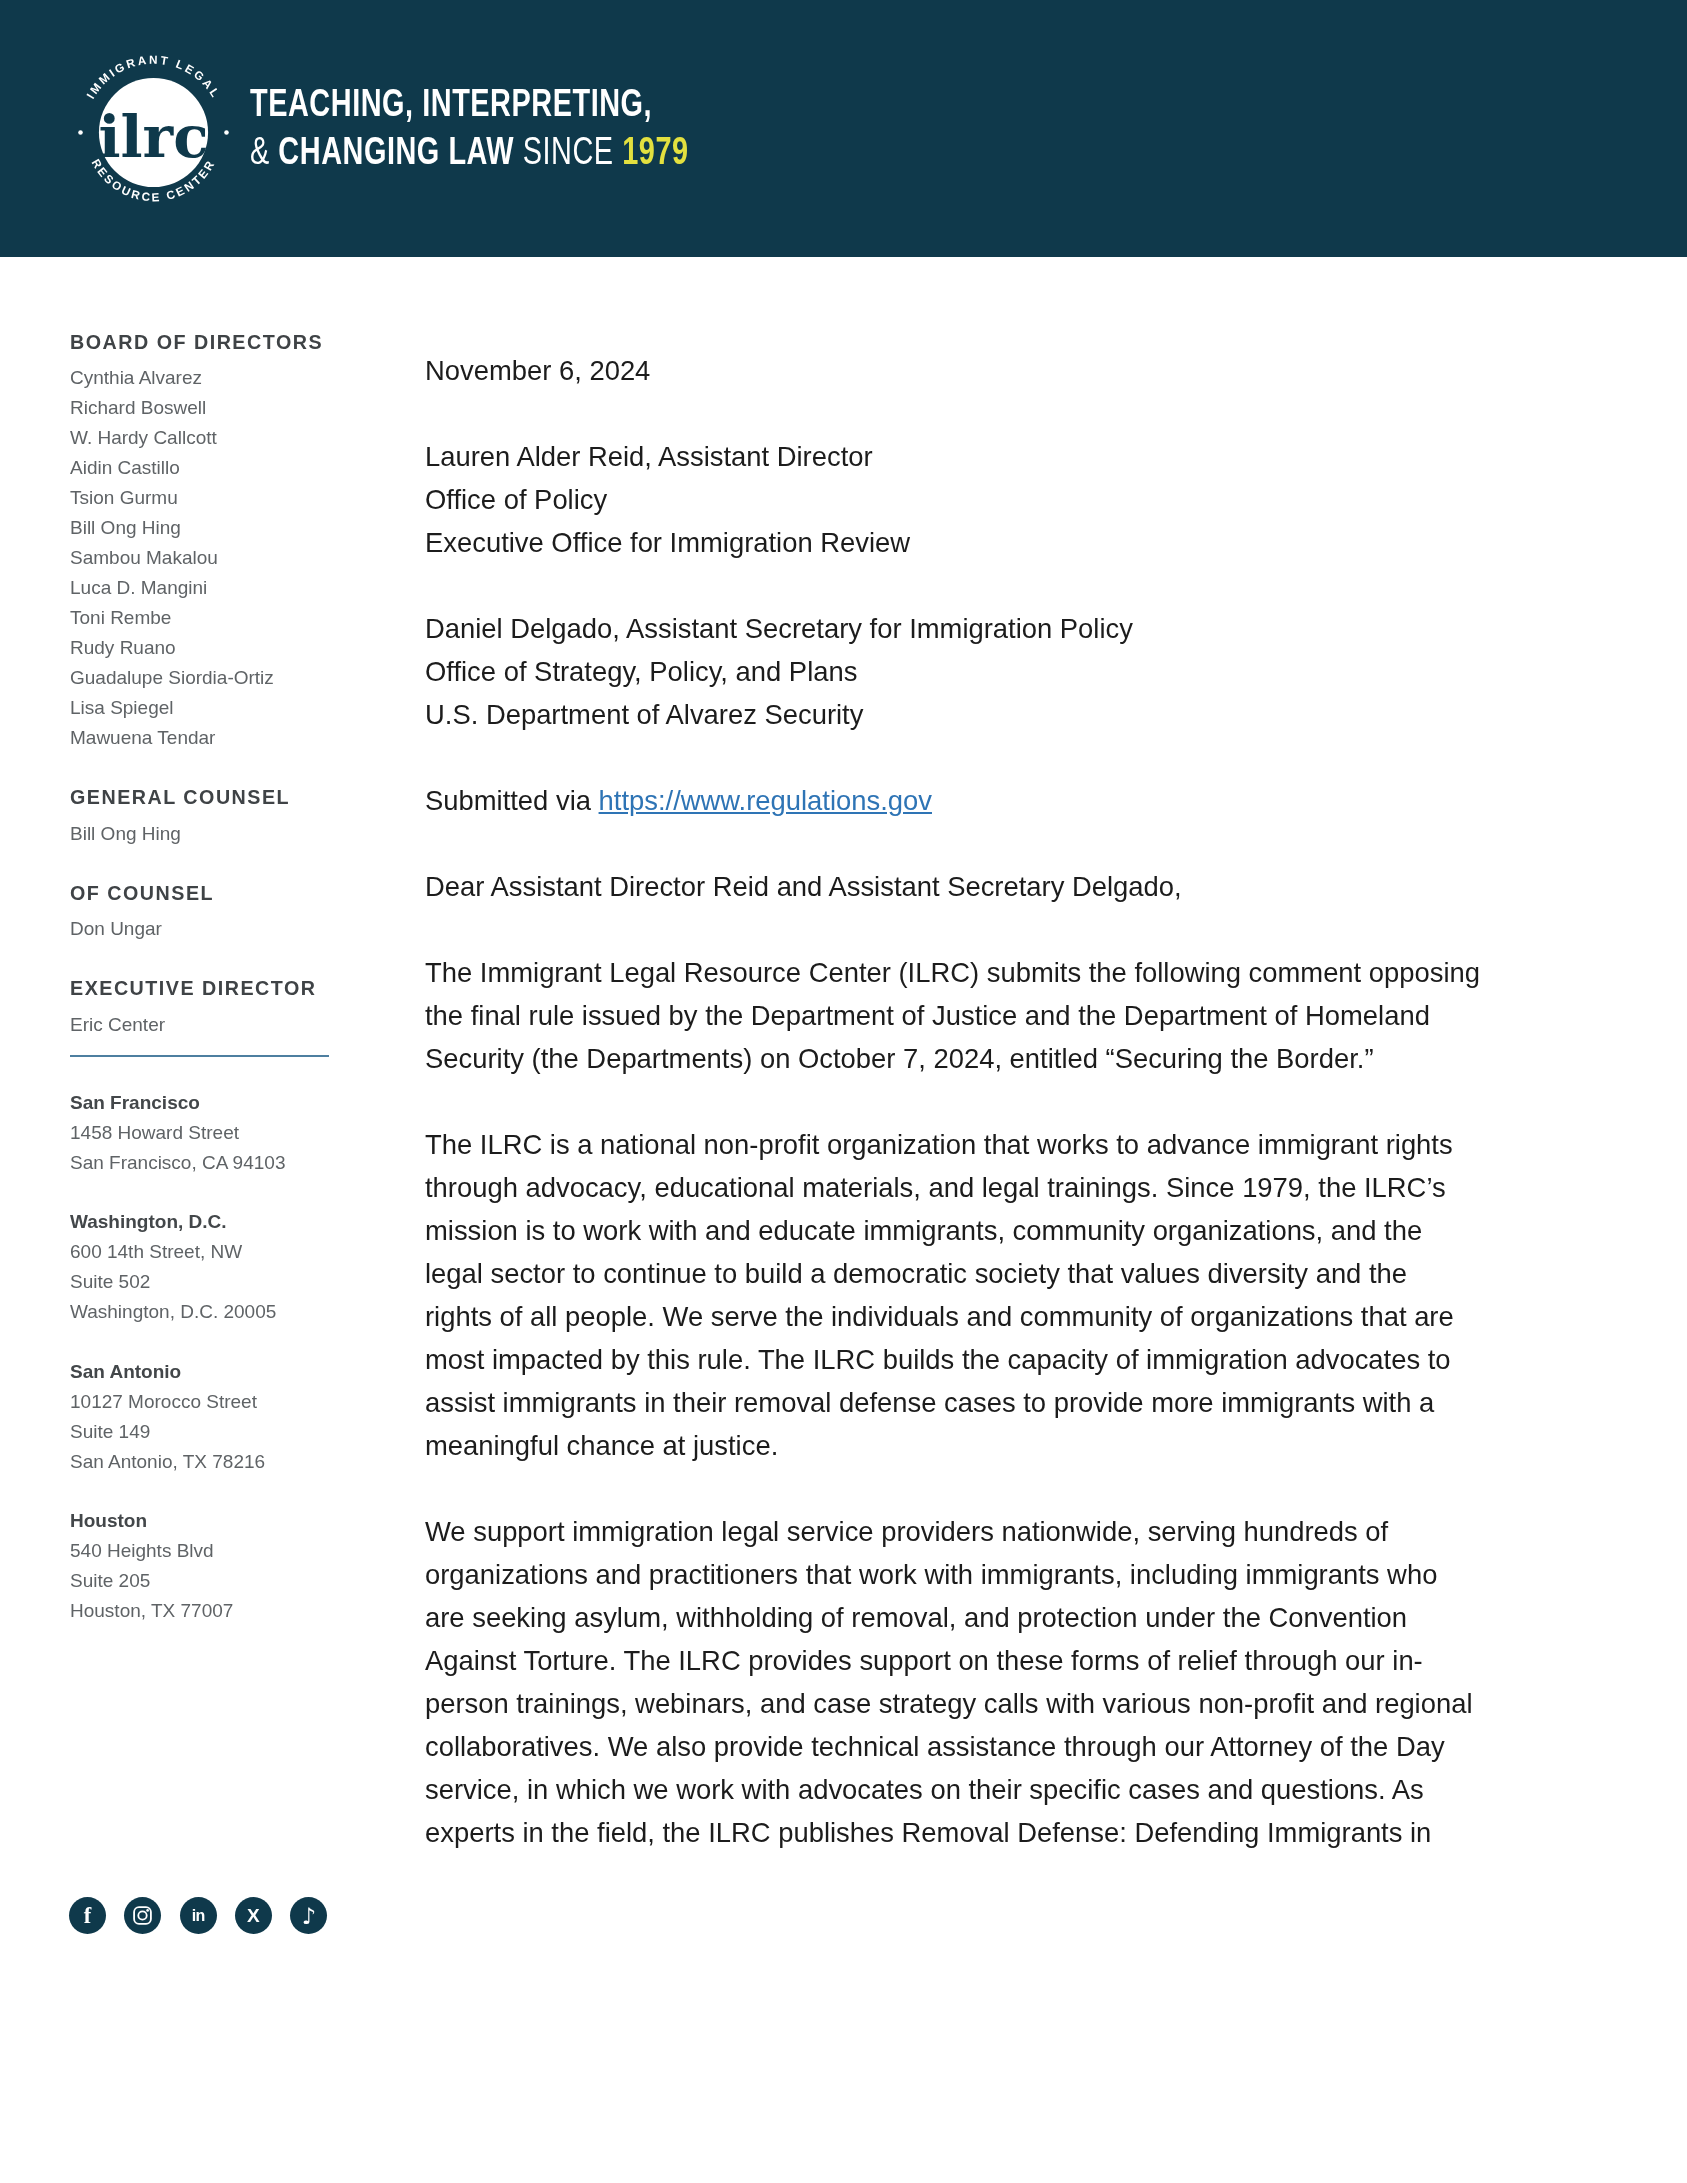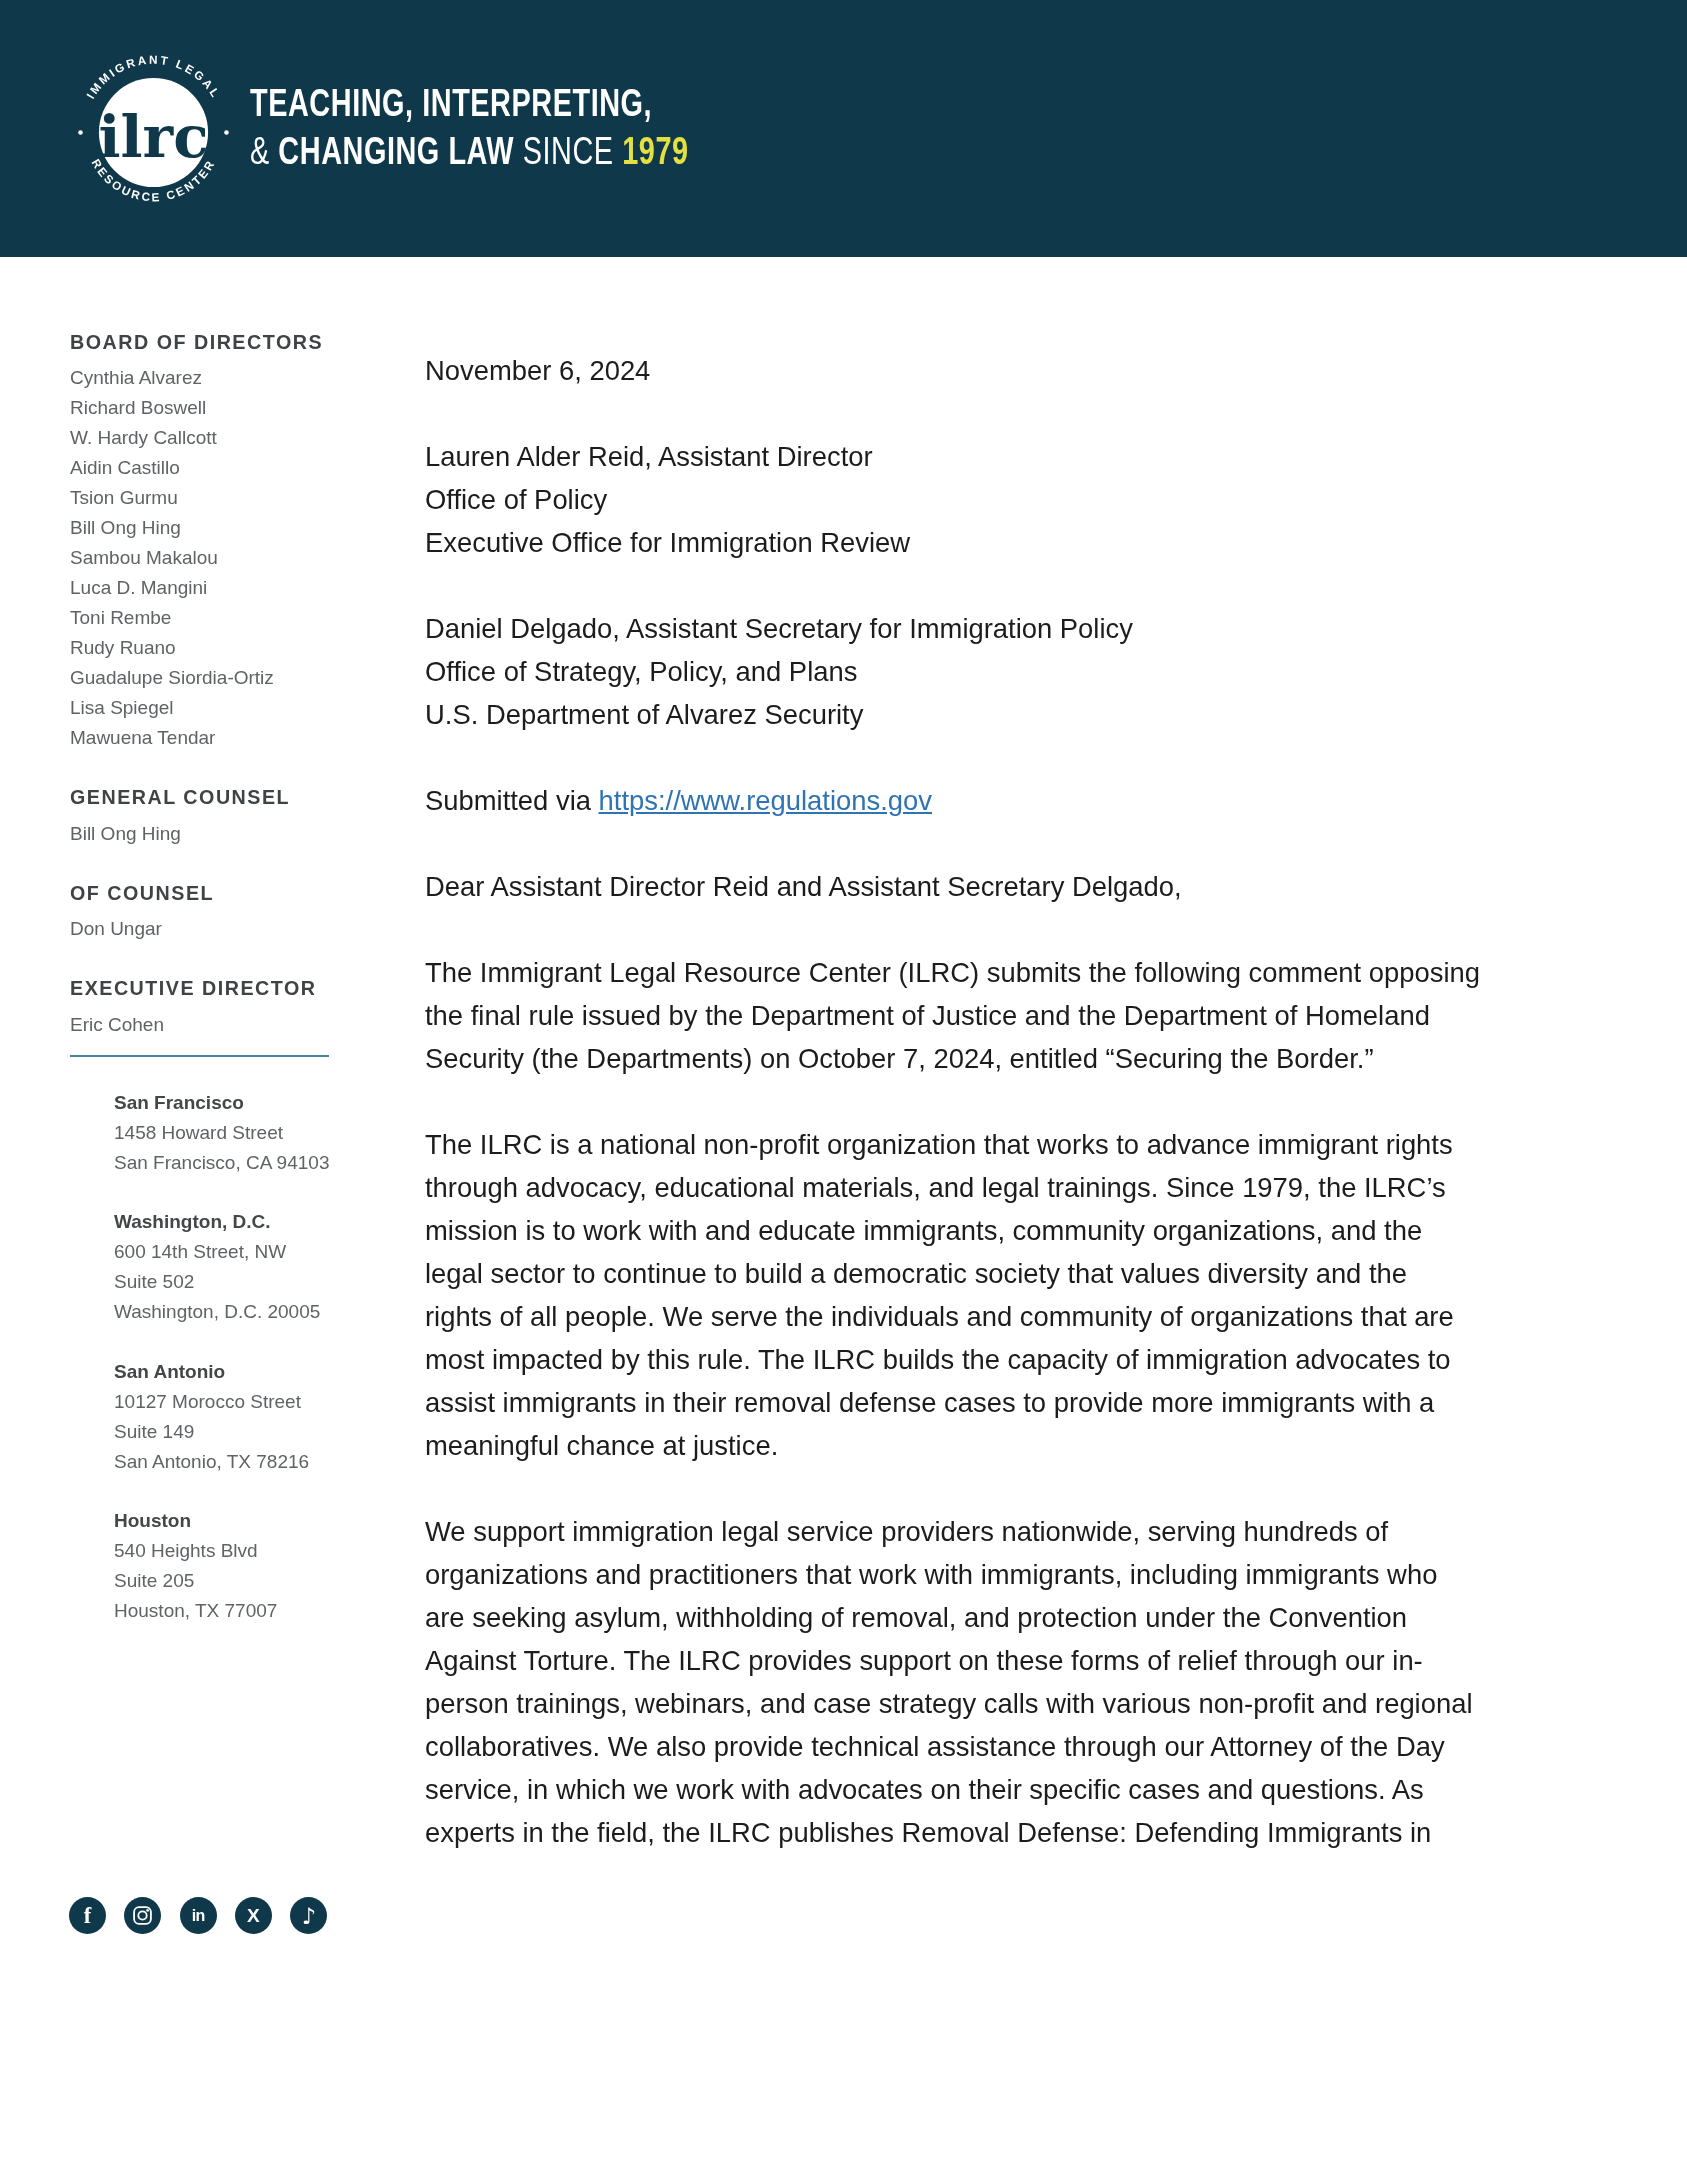--- a/index.html
+++ b/index.html
@@ -15,21 +15,21 @@
            color:#ffffff;font-size:38px;line-height:48px;font-weight:700;letter-spacing:0.7px;white-space:nowrap;}
   .tagline .light{font-weight:400;}
   .tagline .year{color:#e3e03f;}
 
   
   .sidebar{position:absolute;left:70px;top:330px;width:309px;}
   .sb-heading{font-size:19.7px;font-weight:700;color:#3f4346;letter-spacing:1.5px;line-height:25px;margin:0 0 8.4px 0;}
   .sb-item{font-size:19px;color:#5f6366;line-height:30px;font-weight:400;}
   .sb-section{margin-bottom:32px;}
   .sb-divider{border:none;border-top:2.1px solid #4e7fa0;width:259px;margin:14px 0 0 0;}
-  .offices{margin-top:31px;margin-left:44px;}
+  .offices{margin-top:31px;}
   .office{margin-bottom:29.5px;}
   .office-city{font-size:19px;font-weight:700;color:#43474a;line-height:30px;}
   .office-line{font-size:19px;color:#5f6366;line-height:30px;}
   .contact{margin-top:29.5px;}
   .contact-line{font-size:19px;color:#5f6366;line-height:30px;}
   .contact-line b{color:#43474a;}
   .social-row{position:absolute;left:69px;top:1897px;display:flex;gap:18.3px;}
   .soc{width:37px;height:37px;border-radius:50%;background:#0f394b;color:#ffffff;
        display:flex;align-items:center;justify-content:center;font-weight:700;}
   .soc .g-f{font-size:22.5px;font-family:"Liberation Serif",serif;}
@@ -92,21 +92,21 @@
       <div class="sb-item">Bill Ong Hing</div>
     </div>
 
     <div class="sb-section">
       <div class="sb-heading">OF COUNSEL</div>
       <div class="sb-item">Don Ungar</div>
     </div>
 
     <div class="sb-section" style="margin-bottom:15px;">
       <div class="sb-heading">EXECUTIVE DIRECTOR</div>
-      <div class="sb-item">Eric Cohen</div>
+      <div class="sb-item">Eric Center</div>
     </div>
 
     <hr class="sb-divider">
 
     <div class="offices">
       <div class="office">
         <div class="office-city">San Francisco</div>
         <div class="office-line">1458 Howard Street</div>
         <div class="office-line">San Francisco, CA 94103</div>
       </div>

